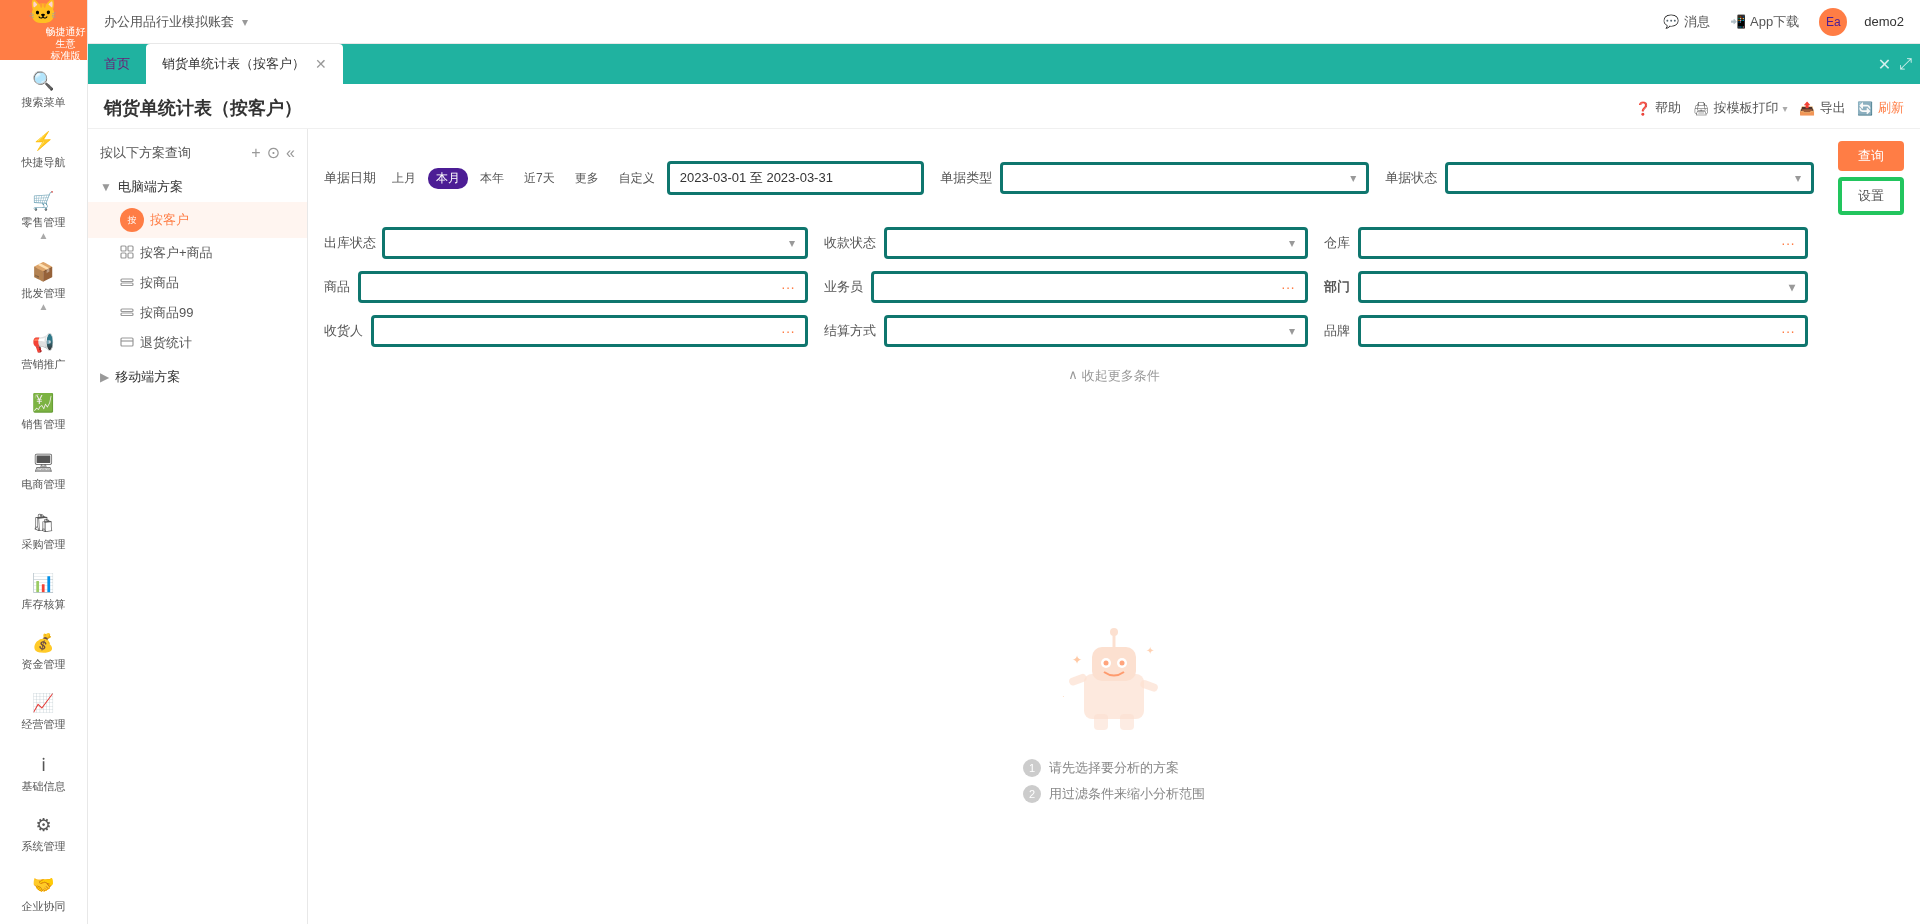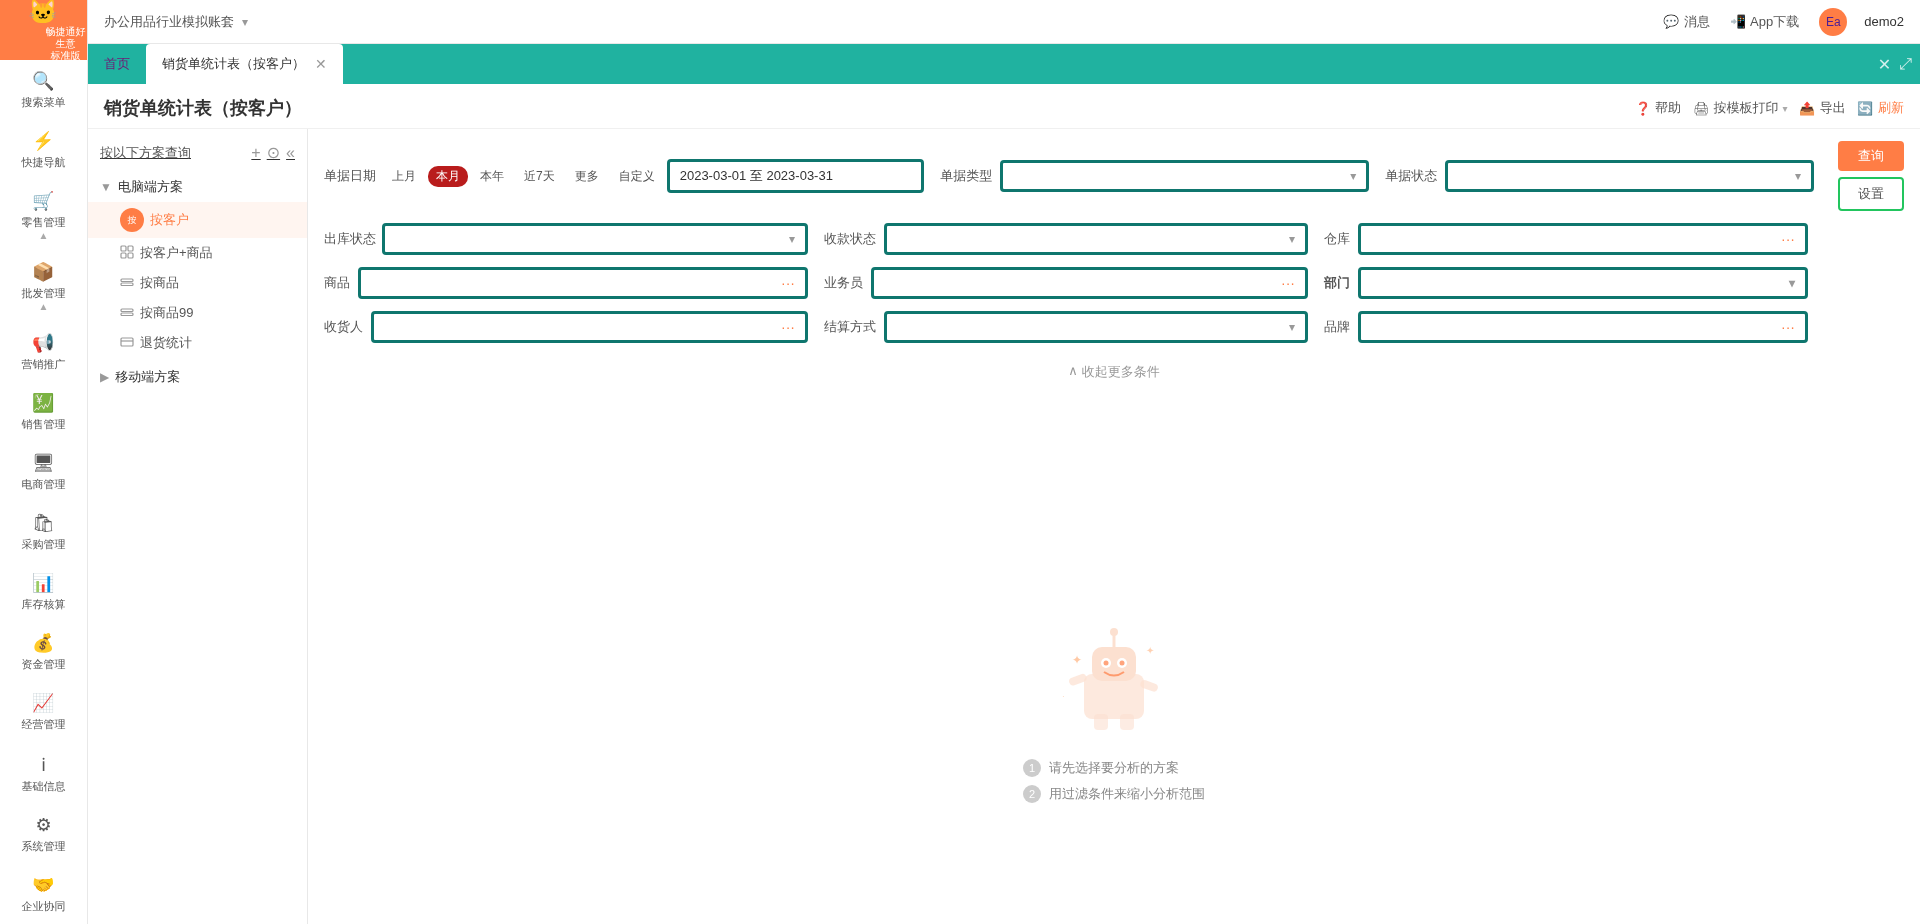--- a/index.html
+++ b/index.html
@@ -48,50 +48,50 @@
     .page-header-actions { display: flex; align-items: center; gap: 12px; }
     .header-action-btn { display: flex; align-items: center; gap: 4px; color: #555; cursor: pointer; font-size: 13px; }
     .export-btn { display: flex; align-items: center; gap: 4px; }
     .refresh-btn { display: flex; align-items: center; gap: 4px; color: #ff7d45; cursor: pointer; font-size: 13px; }
 
     
     .content-with-sidebar { display: flex; flex: 1; overflow: hidden; }
 
     
     .scheme-panel { width: 220px; border-right: 1px solid #e8e8e8; padding: 8px 0; overflow-y: auto; flex-shrink: 0; background: #fff; }
-    .scheme-panel-header { padding: 6px 12px; display: flex; align-items: center; justify-content: space-between; text-decoration: underline; }
+    .scheme-panel-header { padding: 6px 12px; display: flex; align-items: center; justify-content: space-between; }
     .scheme-panel-title { font-size: 13px; color: #555; }
     .scheme-panel-actions { display: flex; align-items: center; gap: 6px; }
     .scheme-panel-action { color: #999; cursor: pointer; font-size: 16px; }
     .scheme-group { margin: 4px 0; }
     .scheme-group-header { padding: 6px 12px; display: flex; align-items: center; gap: 6px; cursor: pointer; color: #333; }
     .scheme-group-icon { color: #999; font-size: 12px; }
     .scheme-group-label { font-size: 13px; }
     .scheme-item { padding: 6px 12px 6px 32px; display: flex; align-items: center; gap: 6px; cursor: pointer; color: #555; font-size: 13px; }
     .scheme-item.active { color: #ff7d45; background: #fff5f0; }
     .scheme-item .item-icon { font-size: 14px; color: #999; }
     .active-dot { width: 24px; height: 24px; background: #ff7d45; border-radius: 50%; display: flex; align-items: center; justify-content: center; color: #fff; font-size: 11px; flex-shrink: 0; }
 
     
     .filter-area { flex: 1; padding: 12px 16px; overflow-y: auto; background: #fff; }
     .filter-row { display: flex; align-items: center; gap: 16px; margin-bottom: 12px; }
     .filter-item { display: flex; align-items: center; gap: 8px; flex: 1; }
     .filter-label { font-size: 13px; color: #555; white-space: nowrap; flex-shrink: 0; }
     .filter-control { flex: 1; border: 3px solid #0f766e; border-radius: 4px; padding: 5px 10px; font-size: 13px; display: flex; align-items: center; justify-content: space-between; cursor: pointer; background: #fff; min-height: 32px; }
     .filter-control.date-range { color: #333; }
     .date-btn { padding: 2px 8px; font-size: 12px; cursor: pointer; color: #555; border-radius: 2px; }
-    .date-btn.active { background: #b91c1c; color: #fff; border-radius: 10px; padding: 2px 8px; }
+    .date-btn.active { background: #4c1d95; color: #fff; border-radius: 10px; padding: 2px 8px; }
     .filter-ellipsis { color: #ff7d45; font-size: 14px; cursor: pointer; }
     .filter-dropdown-icon { color: #999; font-size: 12px; }
     .collapse-bar { display: flex; justify-content: center; padding: 8px 0; cursor: pointer; color: #999; font-size: 13px; }
 
     
     .filter-actions { display: flex; flex-direction: column; gap: 6px; padding-left: 8px; }
     .btn-query { background: #ff7d45; color: #fff; border: none; padding: 6px 20px; border-radius: 4px; cursor: pointer; font-size: 13px; }
-    .btn-settings { background: #fff; color: #555; border: 2px solid #22c55e; padding: 6px 16px; border-radius: 4px; cursor: pointer; font-size: 13px; text-align: center; }
+    .btn-settings { background: #fff; color: #555; border: 4px solid #22c55e; padding: 6px 16px; border-radius: 4px; cursor: pointer; font-size: 13px; text-align: center; }
 
     
     .empty-state { flex: 1; display: flex; flex-direction: column; align-items: center; justify-content: center; padding: 40px; }
     .empty-illustration { width: 120px; height: 120px; margin-bottom: 20px; display: flex; align-items: center; justify-content: center; }
     .empty-tips { display: flex; flex-direction: column; gap: 8px; }
     .empty-tip { display: flex; align-items: center; gap: 8px; color: #888; font-size: 13px; }
     .tip-num { width: 18px; height: 18px; border-radius: 50%; background: #ccc; color: #fff; font-size: 11px; display: flex; align-items: center; justify-content: center; flex-shrink: 0; }
   </style>
 </head>
 <body>

